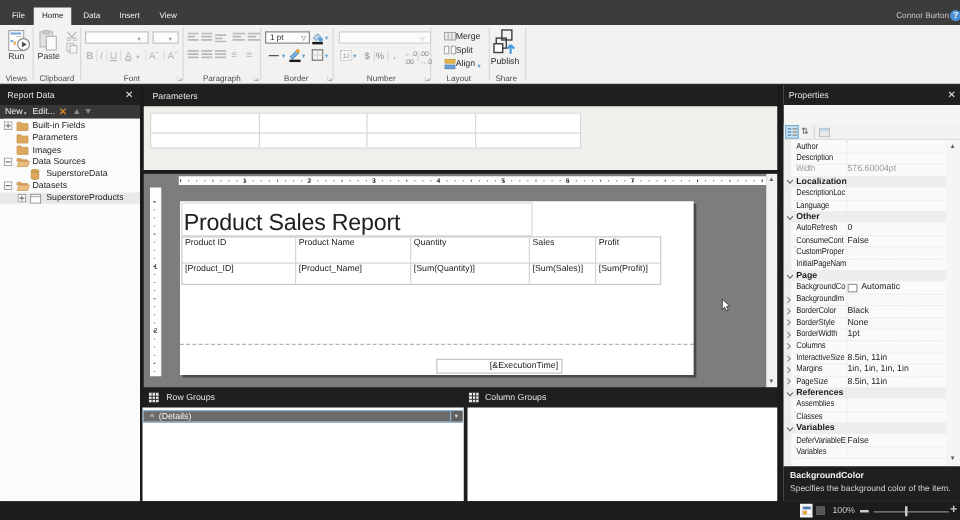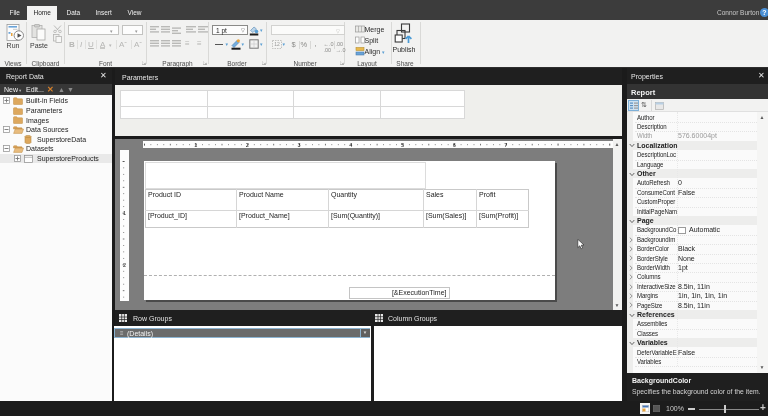--- a/index.html
+++ b/index.html
@@ -384,20 +384,21 @@
           <rect x="3" y="127.33" width="1.2" height="0.8" fill="#858585"></rect>
           <rect x="3" y="133.79" width="1.2" height="0.8" fill="#858585"></rect>
           <rect x="2.8" y="140.25" width="1.6" height="0.9" fill="#666"></rect>
           <rect x="3" y="146.71" width="1.2" height="0.8" fill="#858585"></rect>
           <text x="4.6" y="64.9" font-size="5.5" fill="#222" text-anchor="middle" font-family="Liberation Sans">1</text>
           <text x="4.6" y="116.6" font-size="5.5" fill="#222" text-anchor="middle" font-family="Liberation Sans">2</text>
         </svg>
       </div>
   <div class="a" style="left:29px;top:22px;width:411px;height:139px;background:#fff;">
     <div class="a" style="left:0.5px;top:0.5px;width:281px;height:27px;border:1px solid #dcdcdc;"></div>
+    <div class="a" style="left:3px;top:5.8px;font-size:18.6px;color:#202020;letter-spacing:-0.18px;">Product Sales Report</div>
     <div class="a" style="left:1px;top:27.5px;width:383.5px;height:39px;">
 <div class="a" style="left:0;top:0;width:383.5px;height:39px;border:1px solid #c9c9c9;"></div>
 <div class="a" style="left:91px;top:0;width:1px;height:39px;background:#d6d6d6;"></div>
 <div class="a" style="left:183px;top:0;width:1px;height:39px;background:#d6d6d6;"></div>
 <div class="a" style="left:278px;top:0;width:1px;height:39px;background:#d6d6d6;"></div>
 <div class="a" style="left:331px;top:0;width:1px;height:39px;background:#d6d6d6;"></div>
 <div class="a" style="left:0;top:21px;width:383.5px;height:1px;background:#d6d6d6;"></div>
 <div class="a" style="left:3px;top:2.5px;font-size:7px;color:#1c1c1c;">Product ID</div>
 <div class="a" style="left:94px;top:2.5px;font-size:7px;color:#1c1c1c;">Product Name</div>
 <div class="a" style="left:186px;top:2.5px;font-size:7px;color:#1c1c1c;">Quantity</div>
@@ -442,23 +443,20 @@
   </div>
 </div>
 <div class="a" style="left:374px;top:326px;width:248px;height:75px;background:#fff;"></div>
 
 <div class="a" style="left:622px;top:68px;width:5px;height:333px;background:#1b1b1b;"></div>
 <div class="a" style="left:627px;top:68px;width:141px;height:333px;background:#f5f5f4;">
   <div class="a" style="left:0;top:0;width:141px;height:16px;background:#1f1f1f;">
     <div class="a" style="left:4px;top:5px;font-size:7px;color:#e6e6e6;">Properties</div>
     <div class="a" style="left:131px;top:3px;font-size:8px;color:#e6e6e6;">✕</div>
   </div>
-  <div class="a" style="left:0;top:16px;width:141px;height:15px;background:#333333;">
-    <div class="a" style="left:4px;top:3.5px;font-size:7.5px;font-weight:bold;color:#f5f5f5;">Report</div>
-  </div>
   <div class="a" style="left:0;top:31px;width:141px;height:13px;background:#f2f2f1;border-bottom:1px solid #e0e0e0;">
     <div class="a" style="left:1px;top:1px;width:11px;height:11px;background:#cde2f2;border:1px solid #7eb0d8;"></div>
     <svg class="a" style="left:2.5px;top:2.5px;" width="8" height="8" viewBox="0 0 8 8">
           <rect x="0" y="0.5" width="3" height="1.2" fill="#5a8fc0"></rect>
           <rect x="4" y="0.5" width="4" height="1.2" fill="#9a9a9a"></rect>
           <rect x="0" y="3" width="3" height="1.2" fill="#5a8fc0"></rect>
           <rect x="4" y="3" width="4" height="1.2" fill="#9a9a9a"></rect>
           <rect x="0" y="5.5" width="3" height="1.2" fill="#5a8fc0"></rect>
           <rect x="4" y="5.5" width="4" height="1.2" fill="#9a9a9a"></rect>
         </svg>

